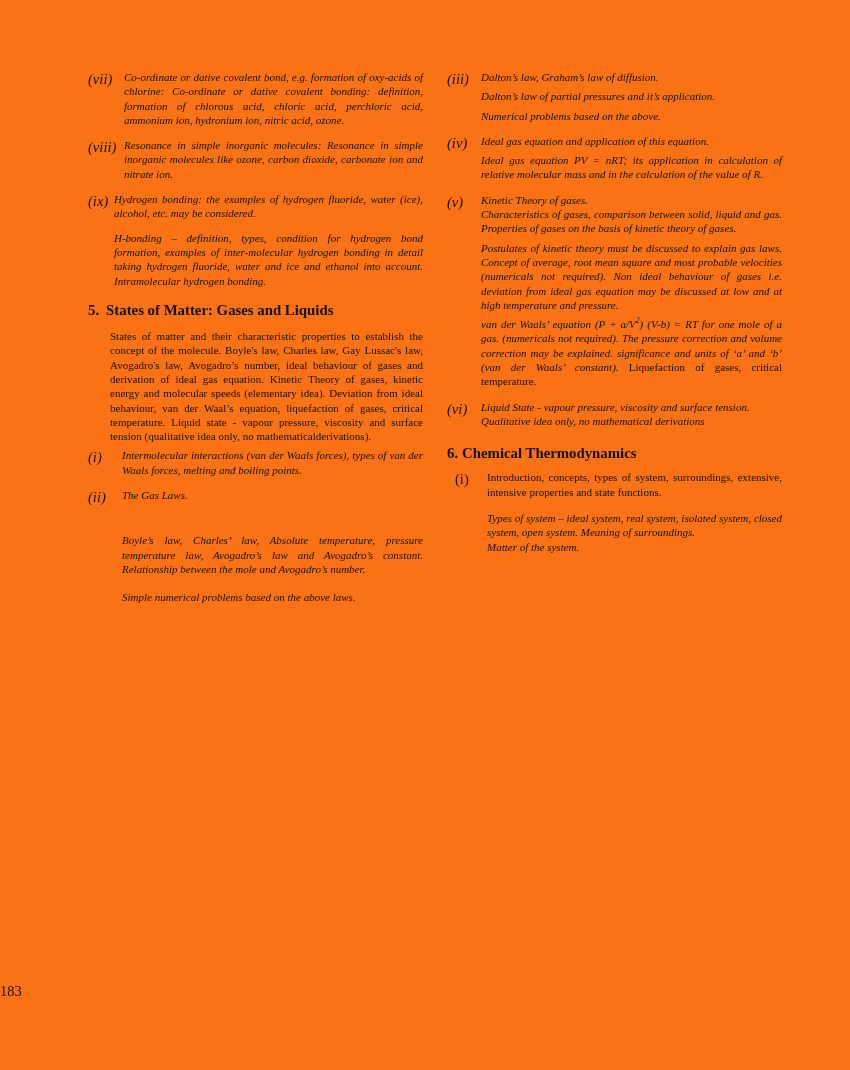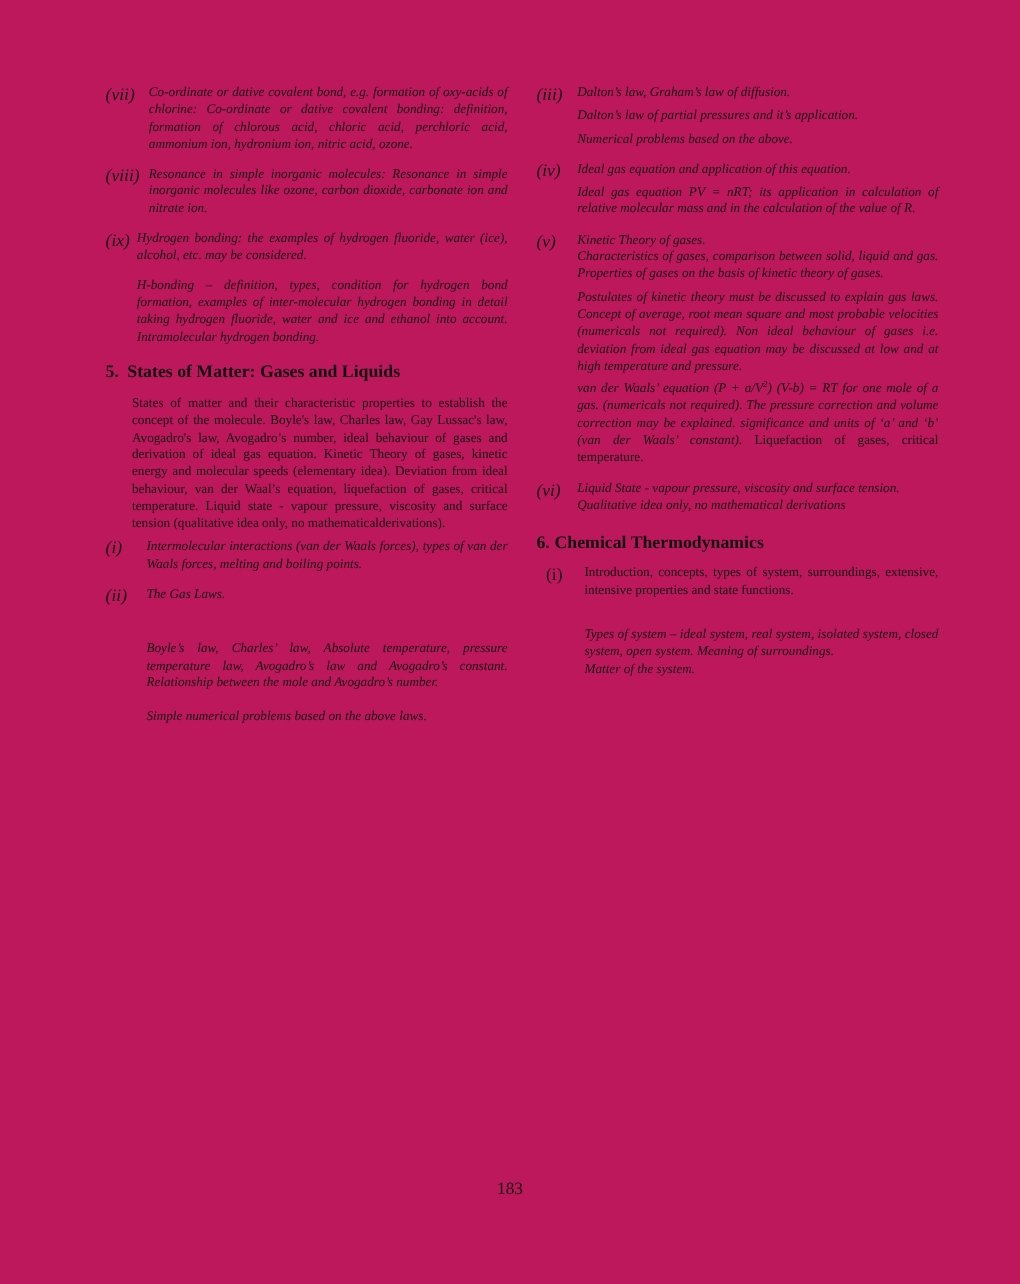--- a/index.html
+++ b/index.html
@@ -13,21 +13,21 @@
     position: relative;
     font-family: "Liberation Serif", "DejaVu Serif", serif;
     color: #111111;
     overflow: hidden;
   }
   .page {
     position: absolute;
     left: 0; top: 0;
     width: 850px;
     height: 1070px;
-    background: #be185d;
+    background: #f97316;
   }
   .columns {
     position: absolute;
     left: 88px;
     top: 70px;
     width: 694px;
     display: flex;
     flex-direction: row;
     gap: 24px;
   }
@@ -94,21 +94,20 @@
     align-items: flex-start;
     margin-bottom: 11px;
   }
   .subitem .marker { width: 34px; }
   
   .folio {
     position: absolute;
     left: 0;
     top: 983px;
     width: 850px;
-    text-align: center;
     font-size: 14.4px;
     font-family: "Liberation Serif", "DejaVu Serif", serif;
   }
   sup { font-size: 0.68em; vertical-align: super; line-height: 0; }
 </style>
 </head>
 <body>
 
 <div class="page">
 
@@ -203,21 +202,21 @@
       </div>
 
       <div class="section-head tight-num" style="margin-top:16px;margin-bottom:7px">
         <span class="num">6.</span>
         <span class="title">Chemical Thermodynamics</span>
       </div>
 
       <div class="subitem" style="padding-left:8px">
         <div class="marker upright" style="width:32px">(i)</div>
         <div class="body-col">
-          <p class="upright" style="margin-bottom:23px">Introduction, concepts, types of system, surroundings, extensive, intensive properties and state functions.</p>
+          <p class="upright" style="margin-bottom:12px">Introduction, concepts, types of system, surroundings, extensive, intensive properties and state functions.</p>
           <p class="italic" style="margin-bottom:0">Types of system – ideal system, real system, isolated system, closed system, open system. Meaning of surroundings.</p>
           <p class="italic">Matter of the system.</p>
         </div>
       </div>
 
     </div>
 
   </div>
 
   <div class="folio">183</div>

